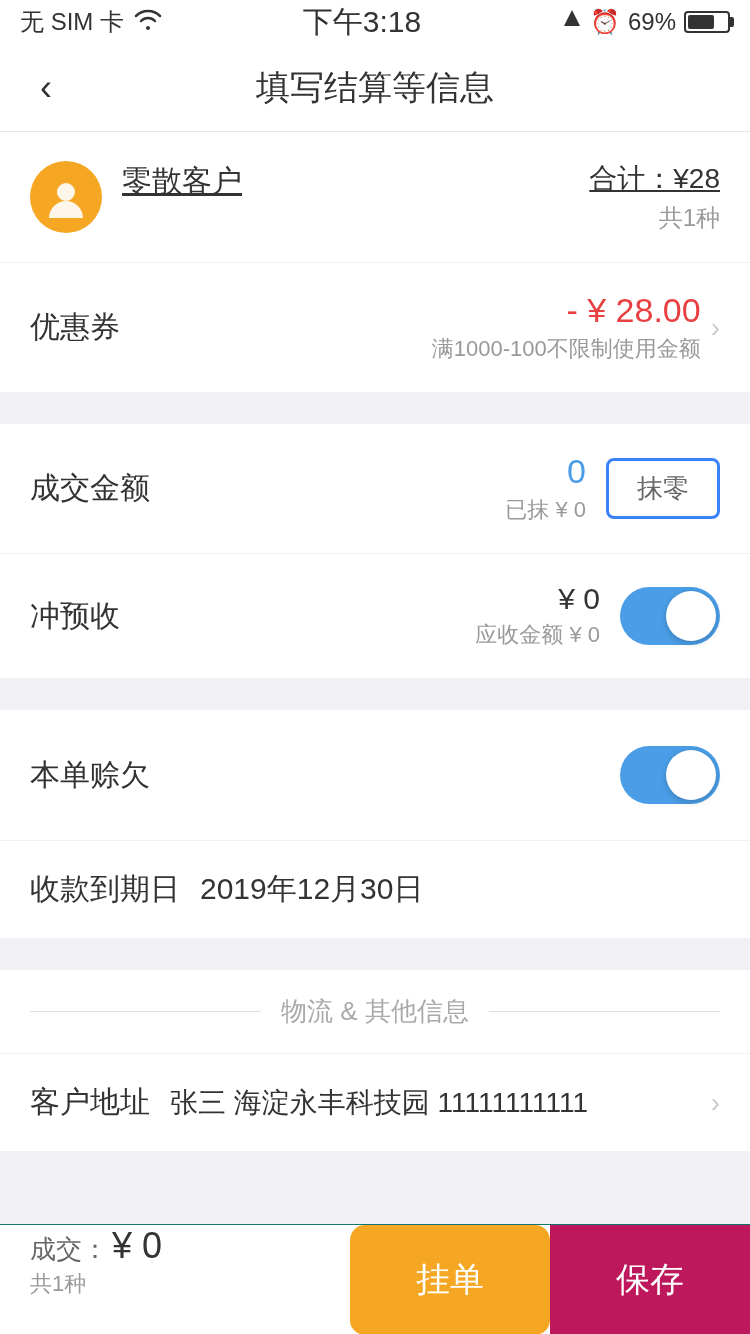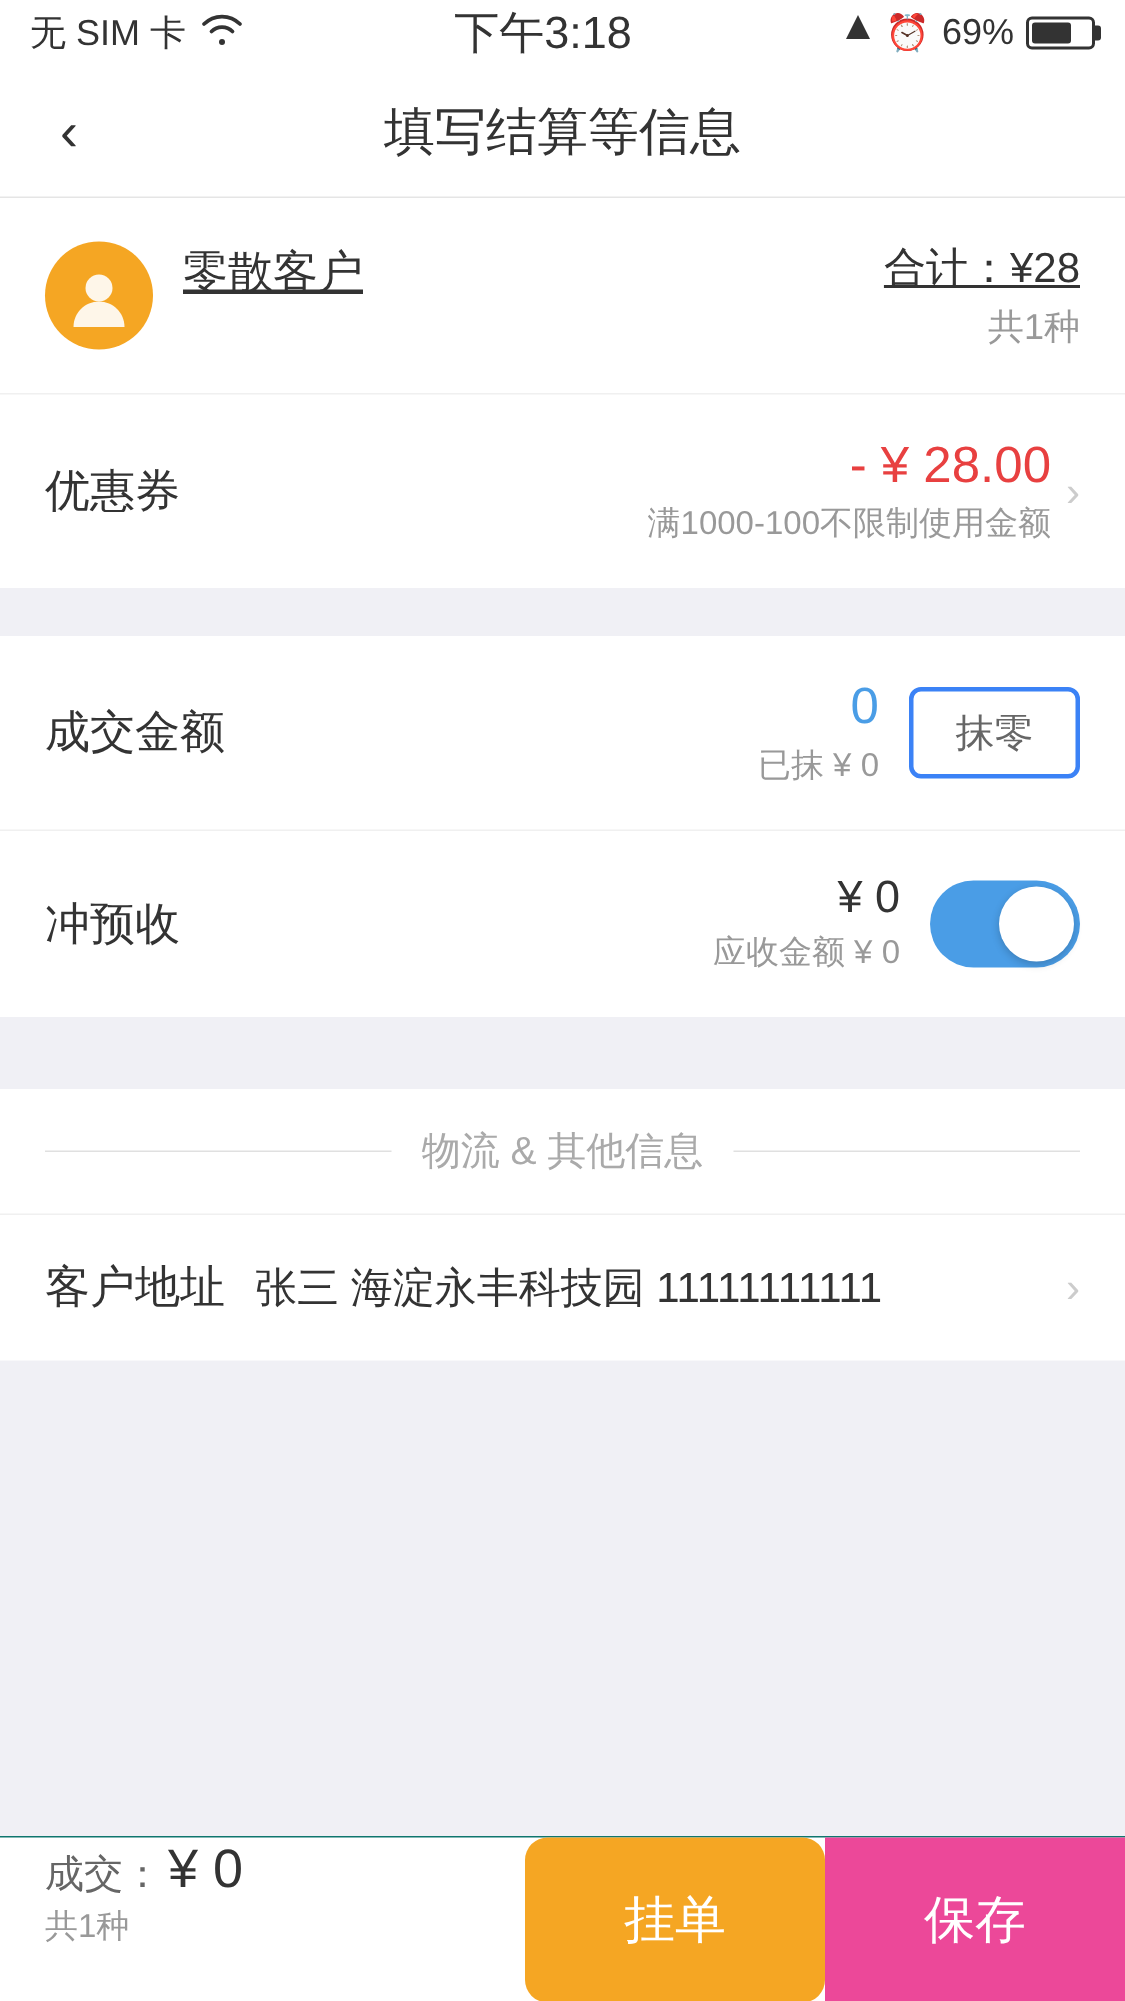--- a/index.html
+++ b/index.html
@@ -250,21 +250,21 @@
       font-size: 34px;
       color: #fff;
       font-weight: 500;
       cursor: pointer;
       flex-shrink: 0;
       border-radius: 15px;
     }
     .btn-save {
       width: 200px;
       height: 110px;
-      background: #ec4899;
+      background: #be185d;
       display: flex;
       align-items: center;
       justify-content: center;
       font-size: 34px;
       color: #fff;
       font-weight: 500;
       cursor: pointer;
       flex-shrink: 0;
     }
   </style>
@@ -357,20 +357,33 @@
         </div>
         <div class="toggle">
           <div class="toggle-knob"></div>
         </div>
       </div>
     </div>
   </div>
 
   <div class="section-divider"></div>
 
+  <div class="card-section">
+    <div class="credit-row">
+      <span class="credit-label">本单赊欠</span>
+      <div class="toggle">
+        <div class="toggle-knob"></div>
+      </div>
+    </div>
+
+    <div class="duedate-row">
+      <span class="duedate-label">收款到期日</span>
+      <span class="duedate-value">2019年12月30日</span>
+    </div>
+  </div>
 
   <div class="section-divider"></div>
 
   <div class="card-section">
     <div class="logistics-header">
       <div class="logistics-line"></div>
       <span class="logistics-text">物流 &amp; 其他信息</span>
       <div class="logistics-line"></div>
     </div>
 

